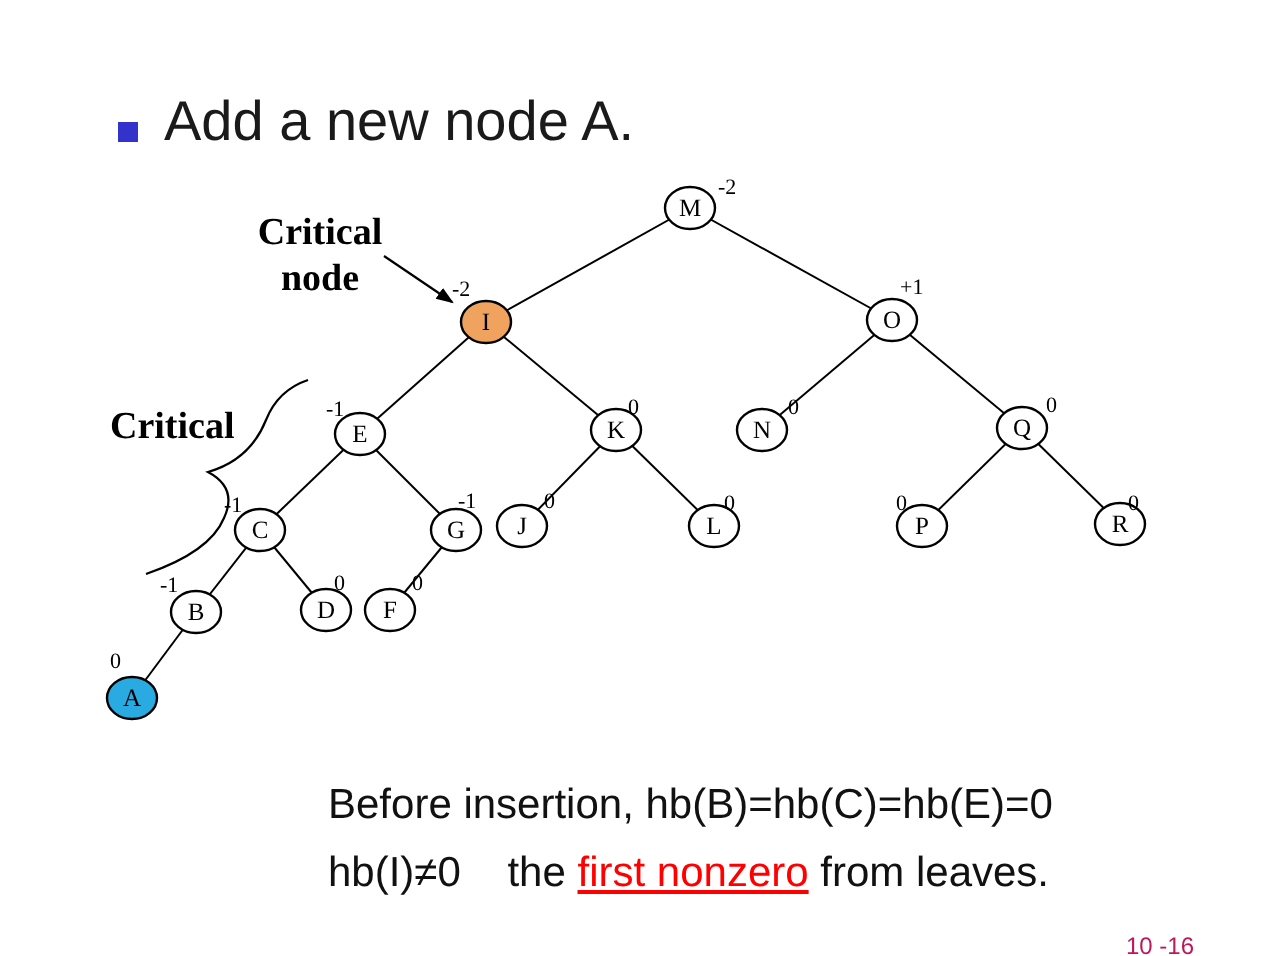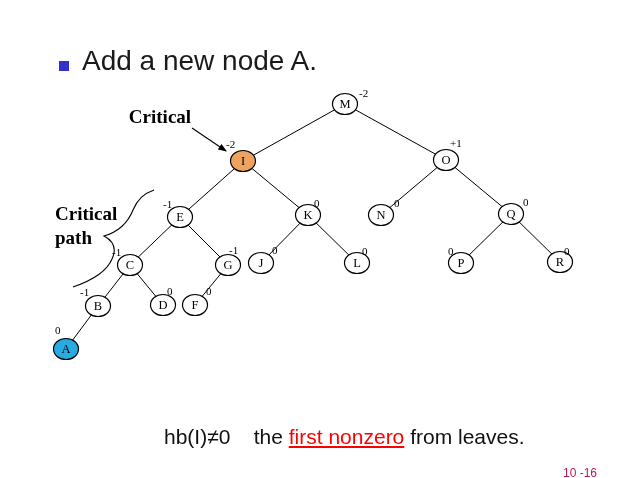--- a/index.html
+++ b/index.html
@@ -33,25 +33,25 @@
 </head>
 <body>
 
 <div class="slide">
 
   <span class="bullet"></span>
   <div class="title">Add a new node A.</div>
 
   <div class="serifblock critical-node-label">
     <div>Critical</div>
+    <div>node</div>
   </div>
 
   <div class="serifblock critical-path-label">
     <div>Critical</div>
-    <div>path</div>
   </div>
 
   <svg class="tree" width="638" height="478">
     <defs>
       <marker id="ah" markerWidth="9" markerHeight="8" refX="7" refY="3" orient="auto">
         <path d="M0,0 L8,3 L0,6 z" fill="#000"></path>
       </marker>
     </defs>
 
     <g>
@@ -159,17 +159,18 @@
         <text class="blbl" x="206" y="295">0</text>
       </g>
       <g>
         <ellipse class="node" cx="66" cy="349" rx="12.5" ry="10.5" fill="#29ABE2"></ellipse>
         <text class="nlbl" x="66" y="353">A</text>
         <text class="blbl" x="55" y="334">0</text>
       </g>
     </g>
   </svg>
 
+  <div class="footer-line fl1">Before insertion, hb(B)=hb(C)=hb(E)=0</div>
   <div class="footer-line fl2"><span>hb(I)≠0    the </span><span class="hl">first nonzero</span><span> from leaves.</span></div>
 
   <div class="pagenum">10 -16</div>
 
 </div>
 
 </body></html>

